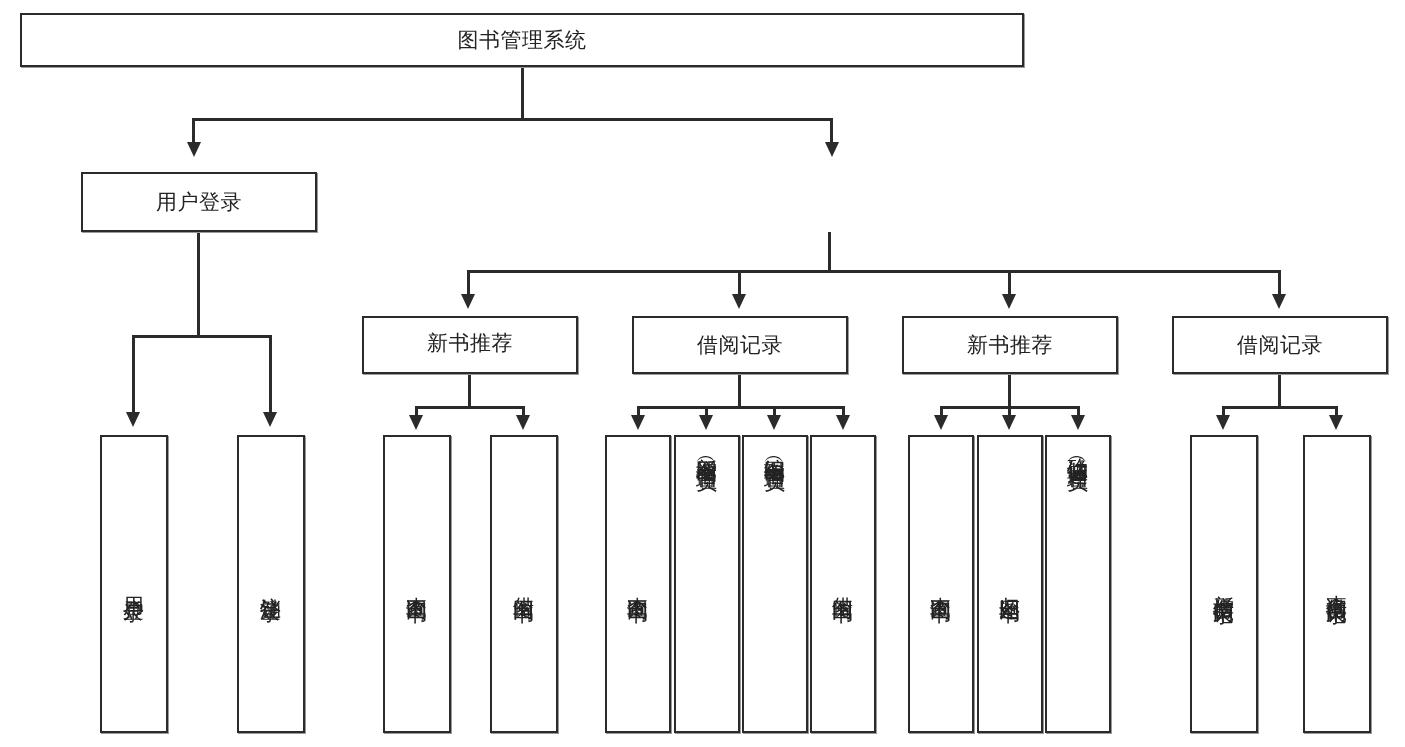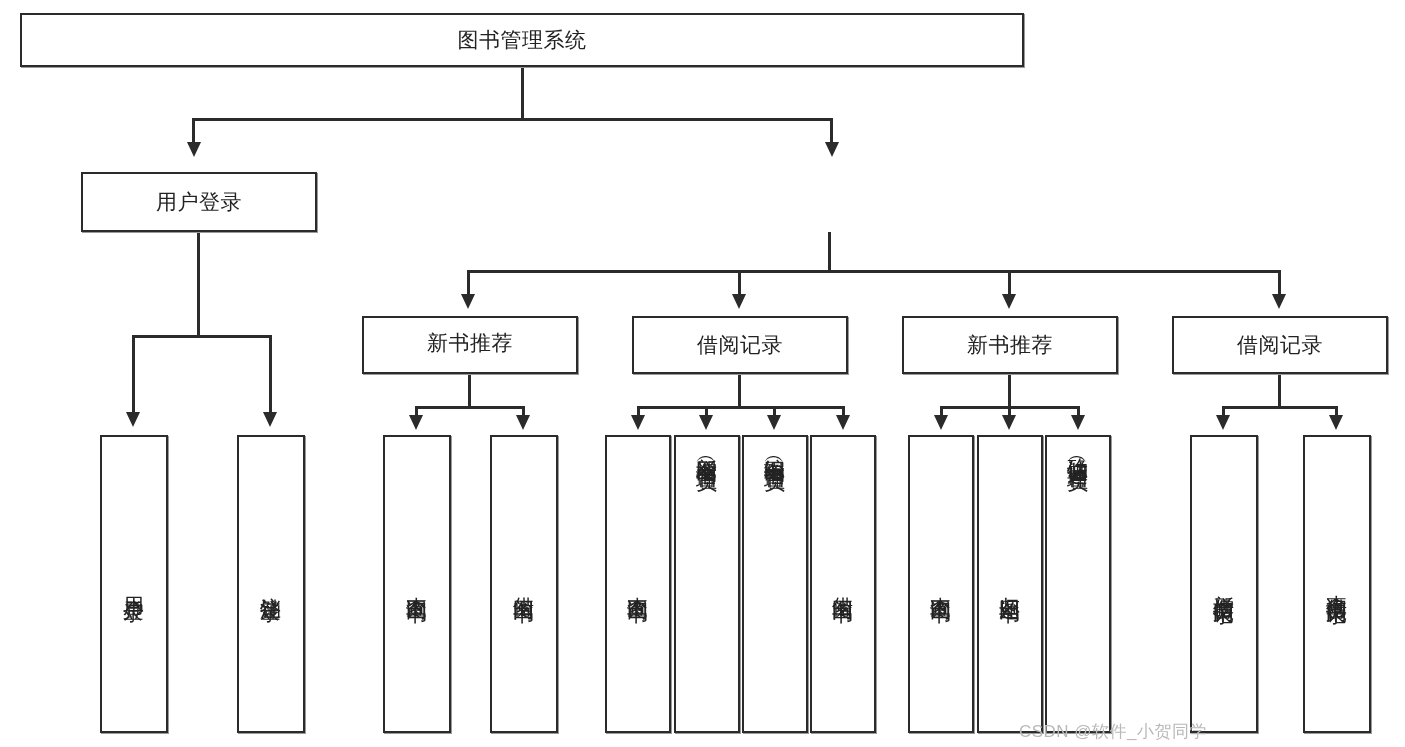--- a/index.html
+++ b/index.html
@@ -191,15 +191,14 @@
     <span class="node-label">确认归还（管理员）</span>
   </div>
 
   <div class="node vert center" style="left:1190px;top:435px;width:68px;height:298px;">
     <span class="node-label">新增借阅记录</span>
   </div>
   <div class="node vert center" style="left:1303px;top:435px;width:68px;height:298px;">
     <span class="node-label">查询借阅记录</span>
   </div>
 
-  <div class="watermark">CSDN @软件_小贺同学</div>
 
 </div>
 
 </body></html>

